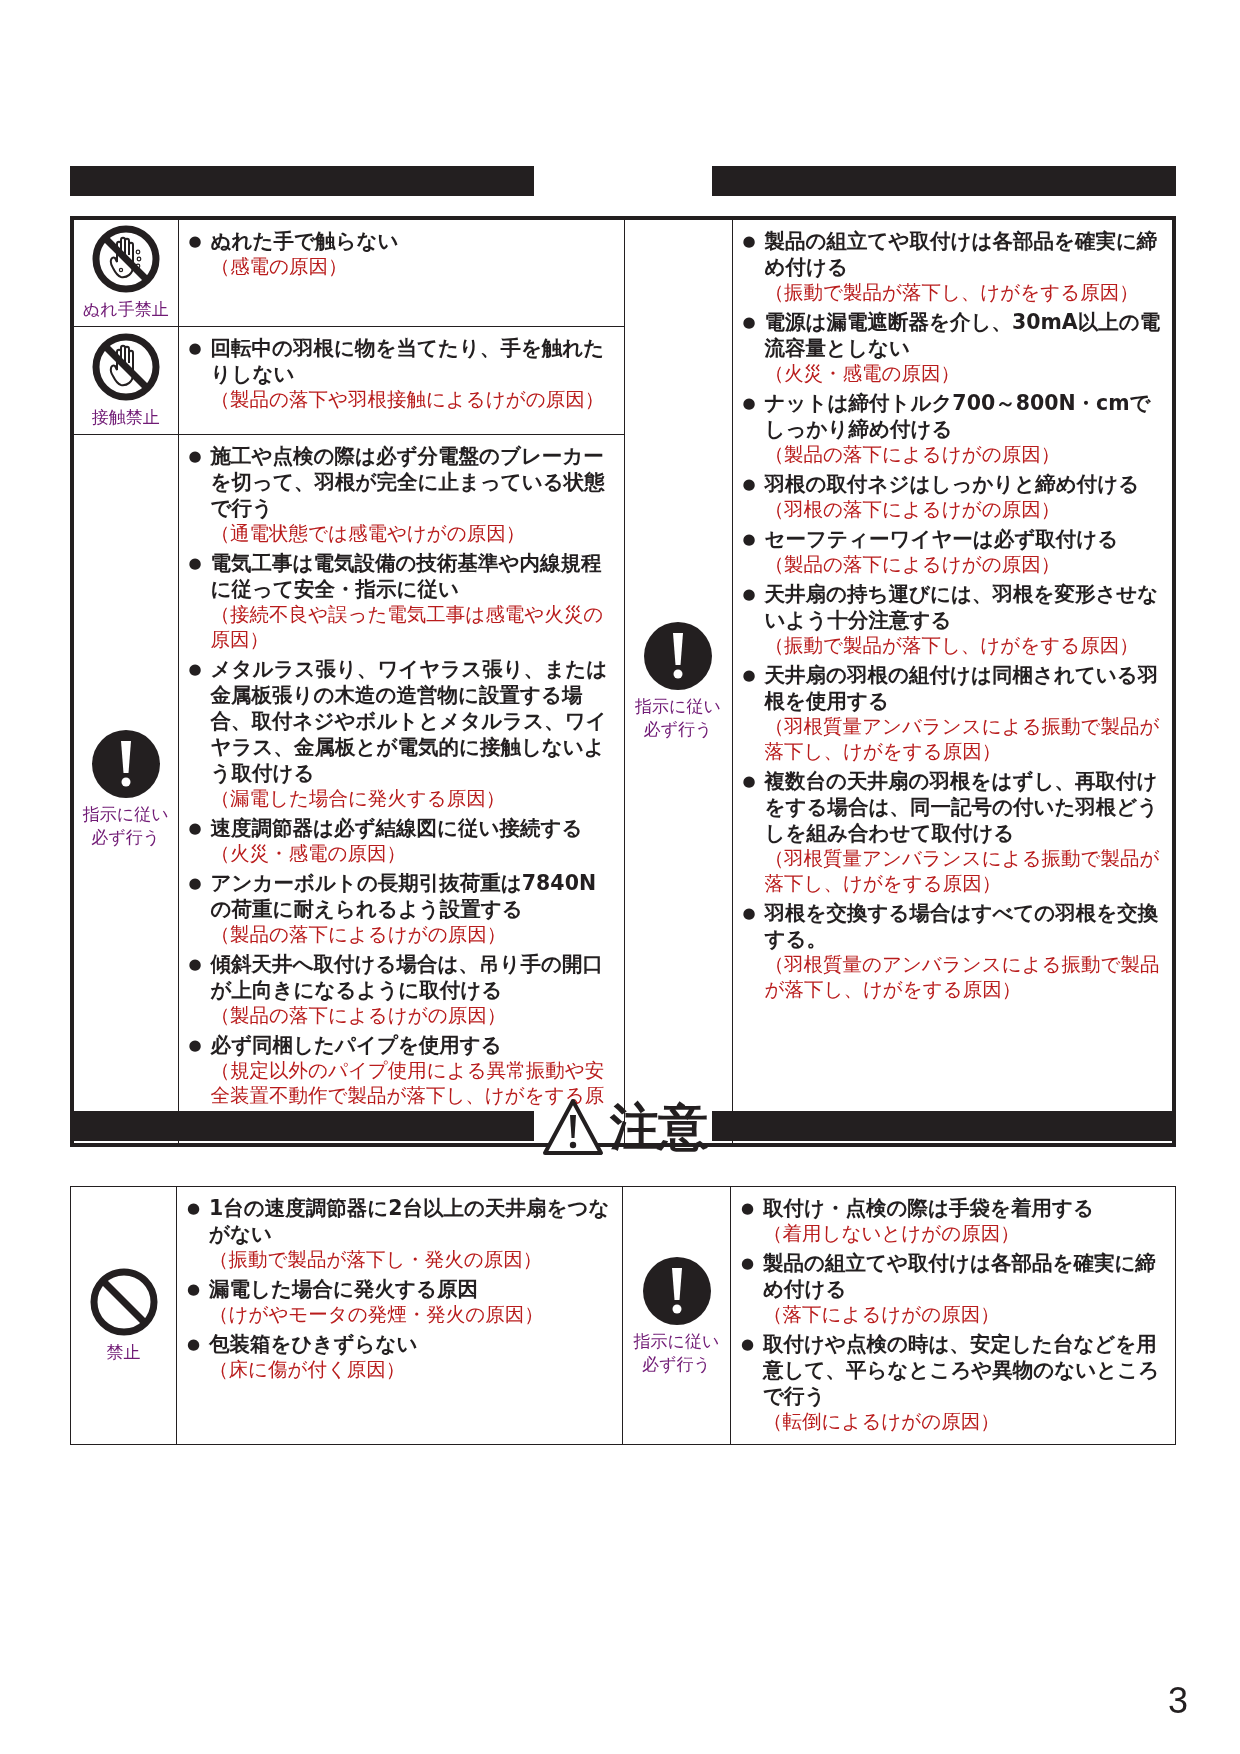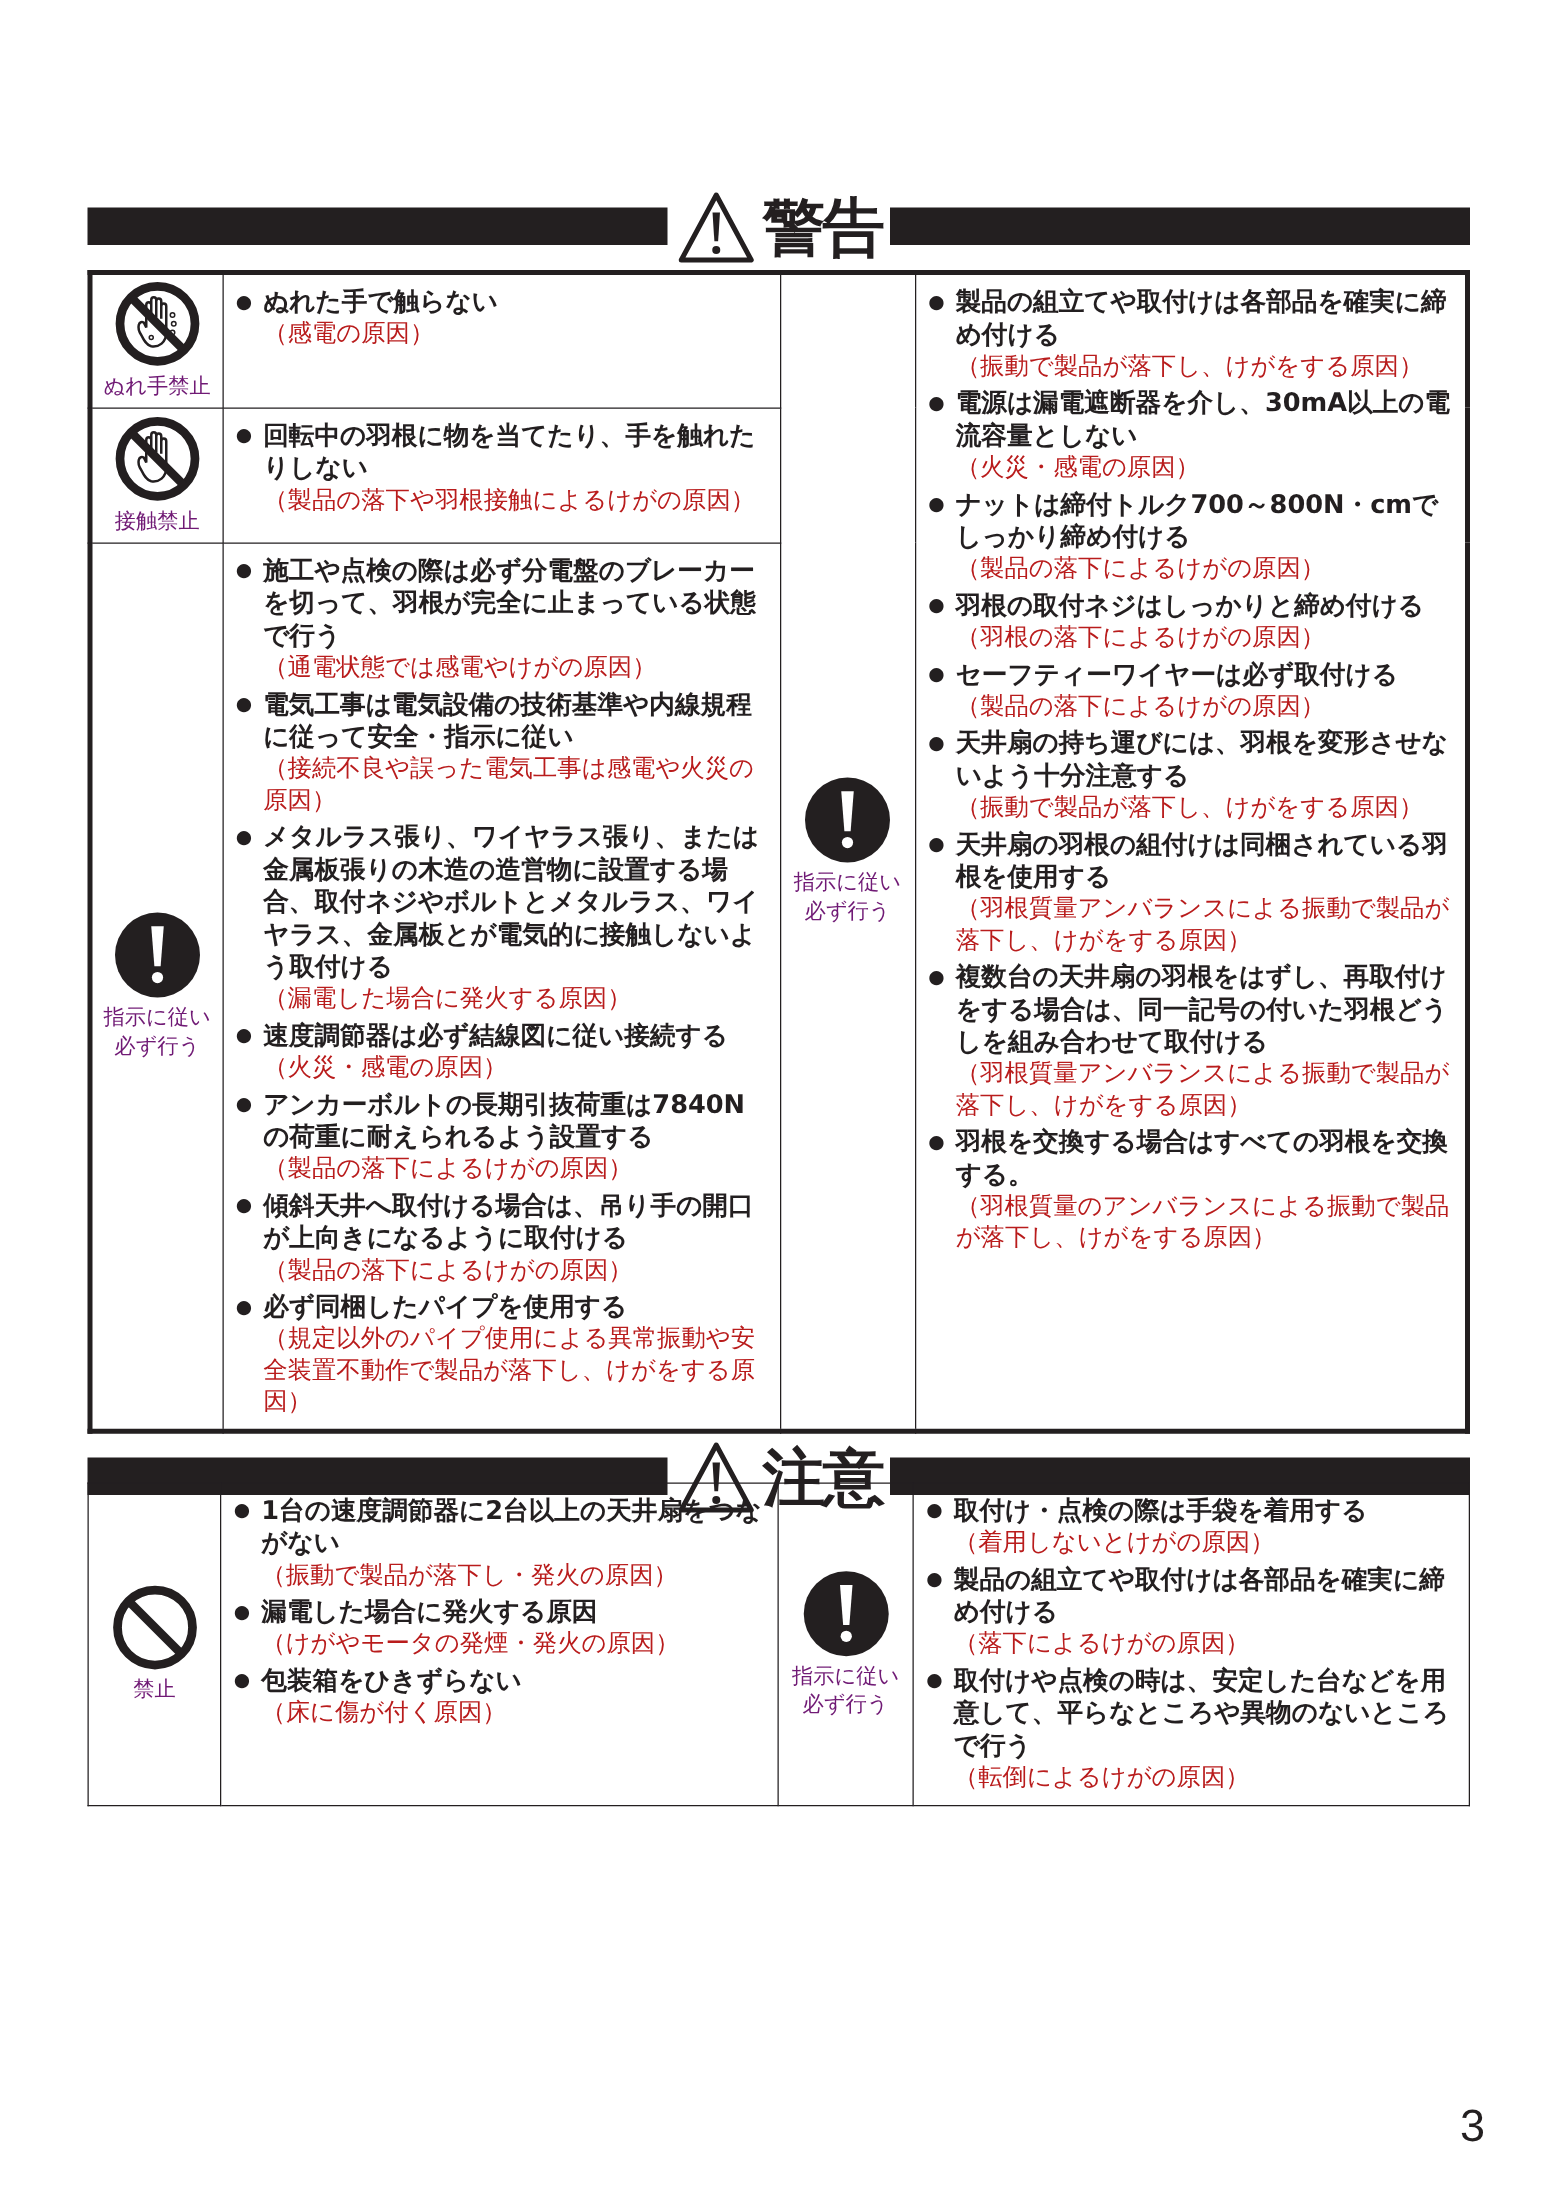--- a/index.html
+++ b/index.html
@@ -23,28 +23,20 @@
   .main{font-size:20.5px;font-weight:bold;line-height:26px;padding-left:22px;text-indent:-22px;}
   .main .dot{display:inline-block;width:22px;text-indent:0;font-size:15px;vertical-align:2px;}
   .note{font-size:19.5px;line-height:25px;color:#b91c1c;padding-left:22px;text-indent:0;font-weight:normal;}
   .pn{position:absolute;left:1168px;top:1680px;font-size:36px;font-family:"Liberation Sans",sans-serif;}
 </style>
 </head>
 <body>
 
 <div class="hdr" style="top:152px;">
   <div class="bar l"></div>
-  <div class="mid">
-    <svg viewBox="0 0 62 58">
-      <path d="M31 3 L59 55 L3 55 Z" fill="#fff" stroke="#231f20" stroke-width="4" stroke-linejoin="round"></path>
-      <path d="M28 17 L34 17 L32.5 40 L29.5 40 Z" fill="#231f20"></path>
-      <circle cx="31" cy="47" r="3.2" fill="#231f20"></circle>
-    </svg>
-    <span class="ttl">警告</span>
-  </div>
   <div class="bar r"></div>
 </div>
 
 <table class="sheet w">
   <colgroup>
       <col style="width:106px">
       <col style="width:446px">
       <col style="width:108px">
       <col>
     </colgroup>
@@ -177,21 +169,21 @@
         <div class="item">
               <div class="main"><span class="dot">●</span><span>必ず同梱したパイプを使用する</span></div>
               <div class="note">（規定以外のパイプ使用による異常振動や安全装置不動作で製品が落下し、けがをする原因）</div>
             </div>
       </div>
     </td>
   </tr>
 </tbody>
   </table>
 
-<div class="hdr" style="top:1152px;">
+<div class="hdr" style="top:1097px;">
   <div class="bar l"></div>
   <div class="mid">
     <svg viewBox="0 0 62 58">
       <path d="M31 3 L59 55 L3 55 Z" fill="#fff" stroke="#231f20" stroke-width="4" stroke-linejoin="round"></path>
       <path d="M28 17 L34 17 L32.5 40 L29.5 40 Z" fill="#231f20"></path>
       <circle cx="31" cy="47" r="3.2" fill="#231f20"></circle>
     </svg>
     <span class="ttl">注意</span>
   </div>
   <div class="bar r"></div>

